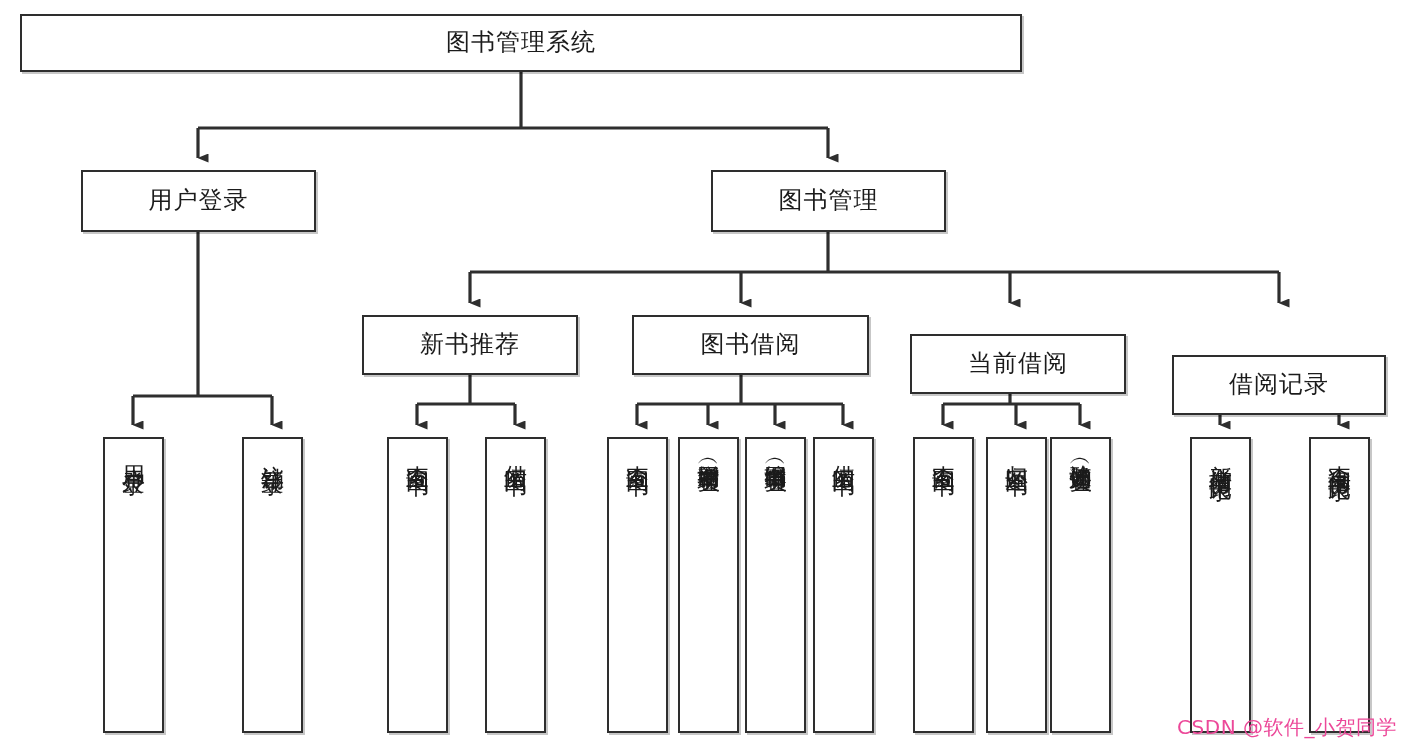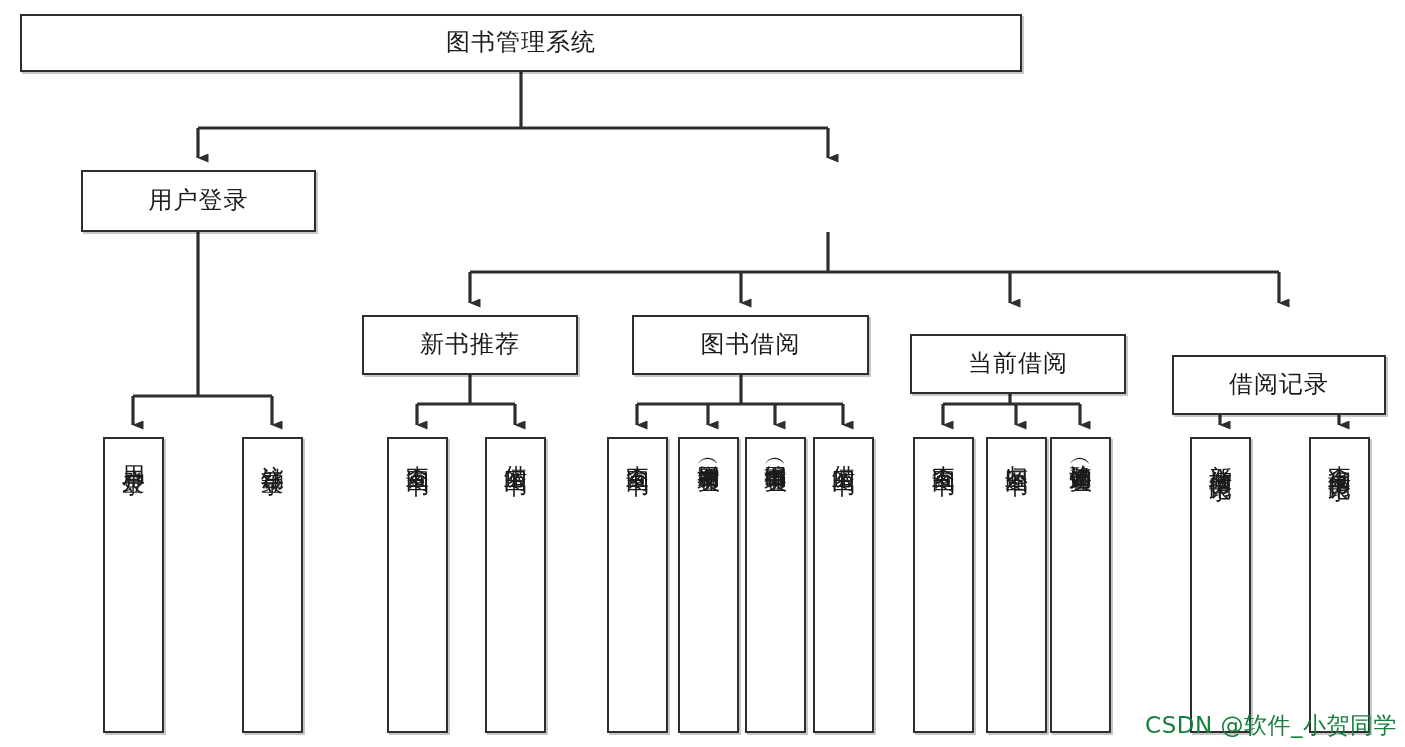--- a/index.html
+++ b/index.html
@@ -59,22 +59,22 @@
     line-height: 1;
   }
   .node-box.leaf.tight .node-label {
     font-size: 22px;
     letter-spacing: 1px;
   }
   .watermark {
     position: absolute;
     right: 8px;
     bottom: 6px;
-    color: #15803d;
-    font-size: 23px;
+    color: #ec4899;
+    font-size: 20px;
     letter-spacing: 0.5px;
     white-space: nowrap;
     z-index: 5;
     pointer-events: none;
   }
 </style>
 </head>
 <body>
 
 <div id="diagram-root">
@@ -132,20 +132,23 @@
     </g>
   </svg>
 
   <div class="node-box" id="node-root" style="left: 20px; top: 14px; width: 1002px; height: 58px;">
     <span class="node-label">图书管理系统</span>
   </div>
 
   <div class="node-box" id="node-l2-0" style="left: 81px; top: 170px; width: 235px; height: 62px;">
     <span class="node-label">用户登录</span>
   </div>
+  <div class="node-box" id="node-l2-1" style="left: 711px; top: 170px; width: 235px; height: 62px;">
+    <span class="node-label">图书管理</span>
+  </div>
 
   <div class="node-box" id="node-l3-0" style="left: 362px; top: 315px; width: 216px; height: 60px;">
     <span class="node-label">新书推荐</span>
   </div>
   <div class="node-box" id="node-l3-1" style="left: 632px; top: 315px; width: 237px; height: 60px;">
     <span class="node-label">图书借阅</span>
   </div>
   <div class="node-box" id="node-l3-2" style="left: 902px; top: 334px; width: 216px; height: 60px; margin-left: 8px;">
     <span class="node-label">当前借阅</span>
   </div>

